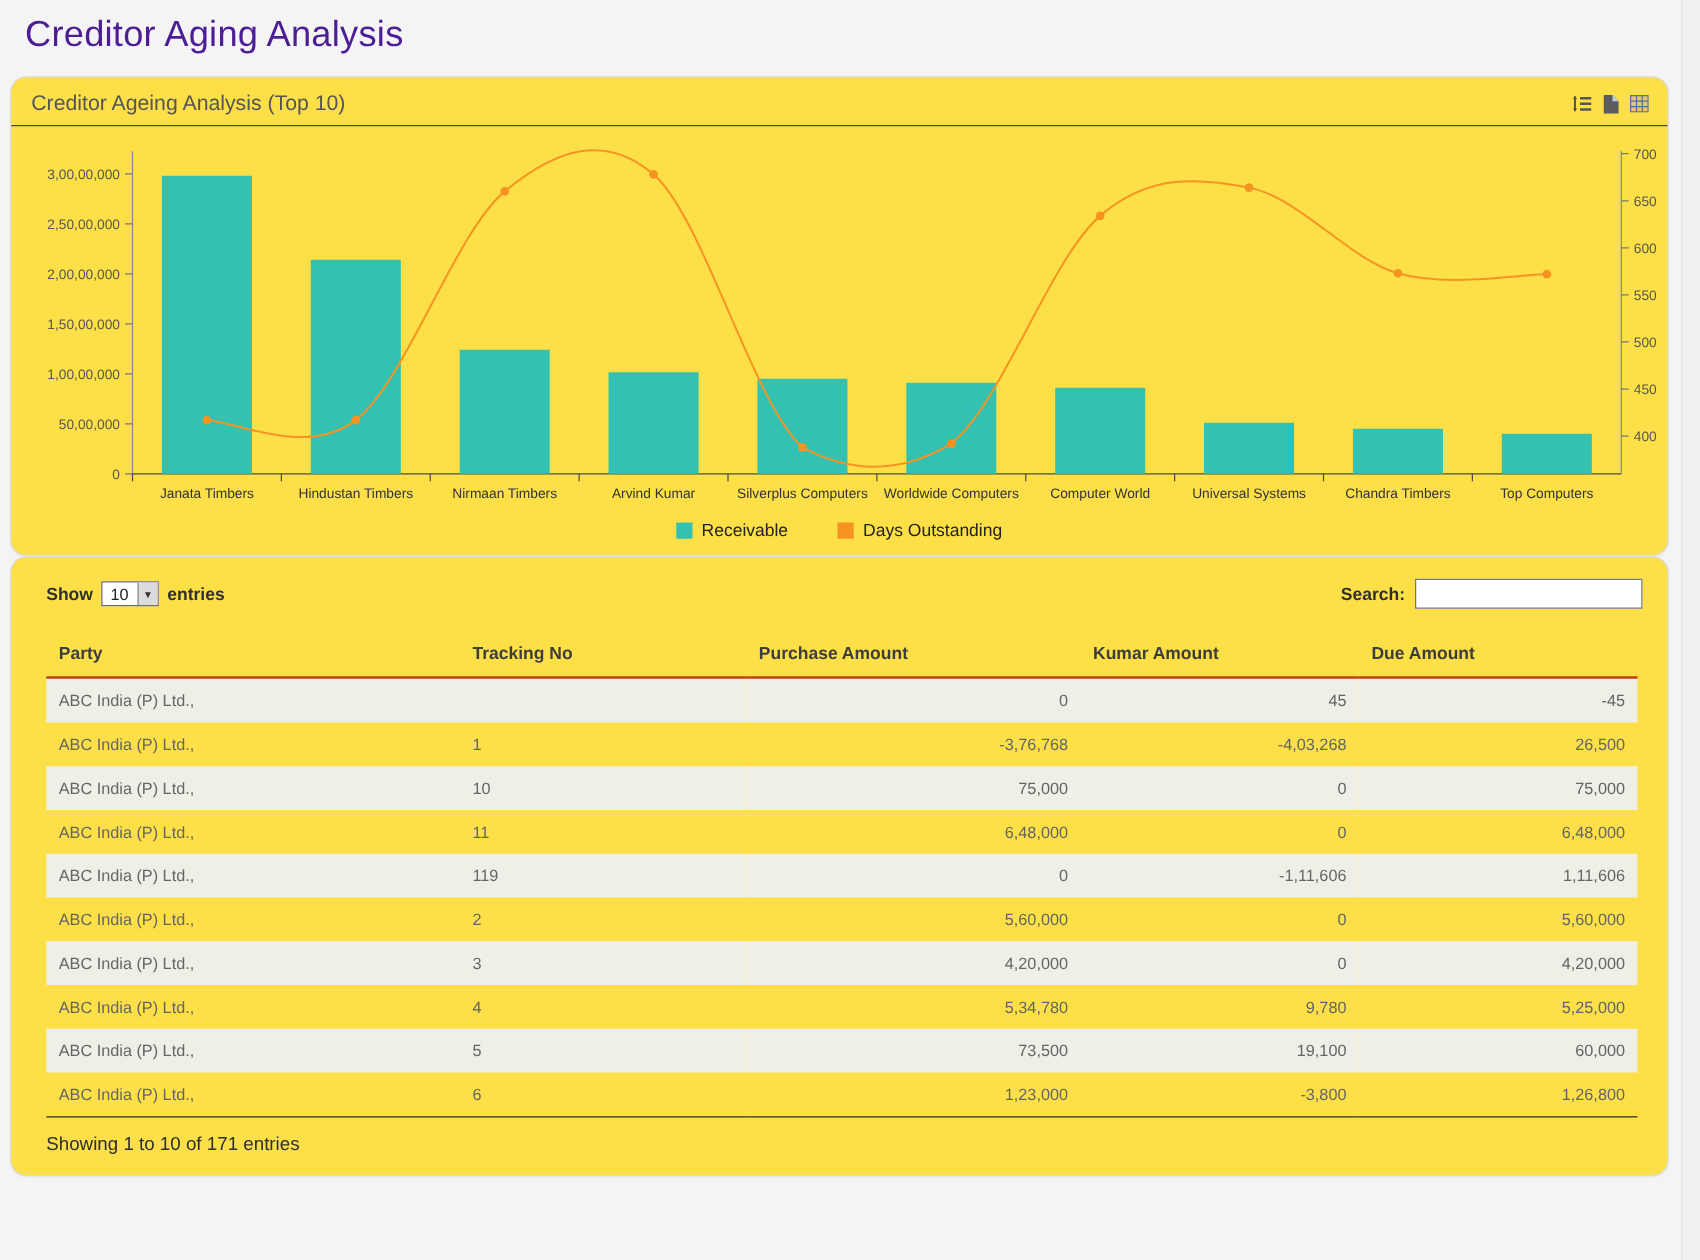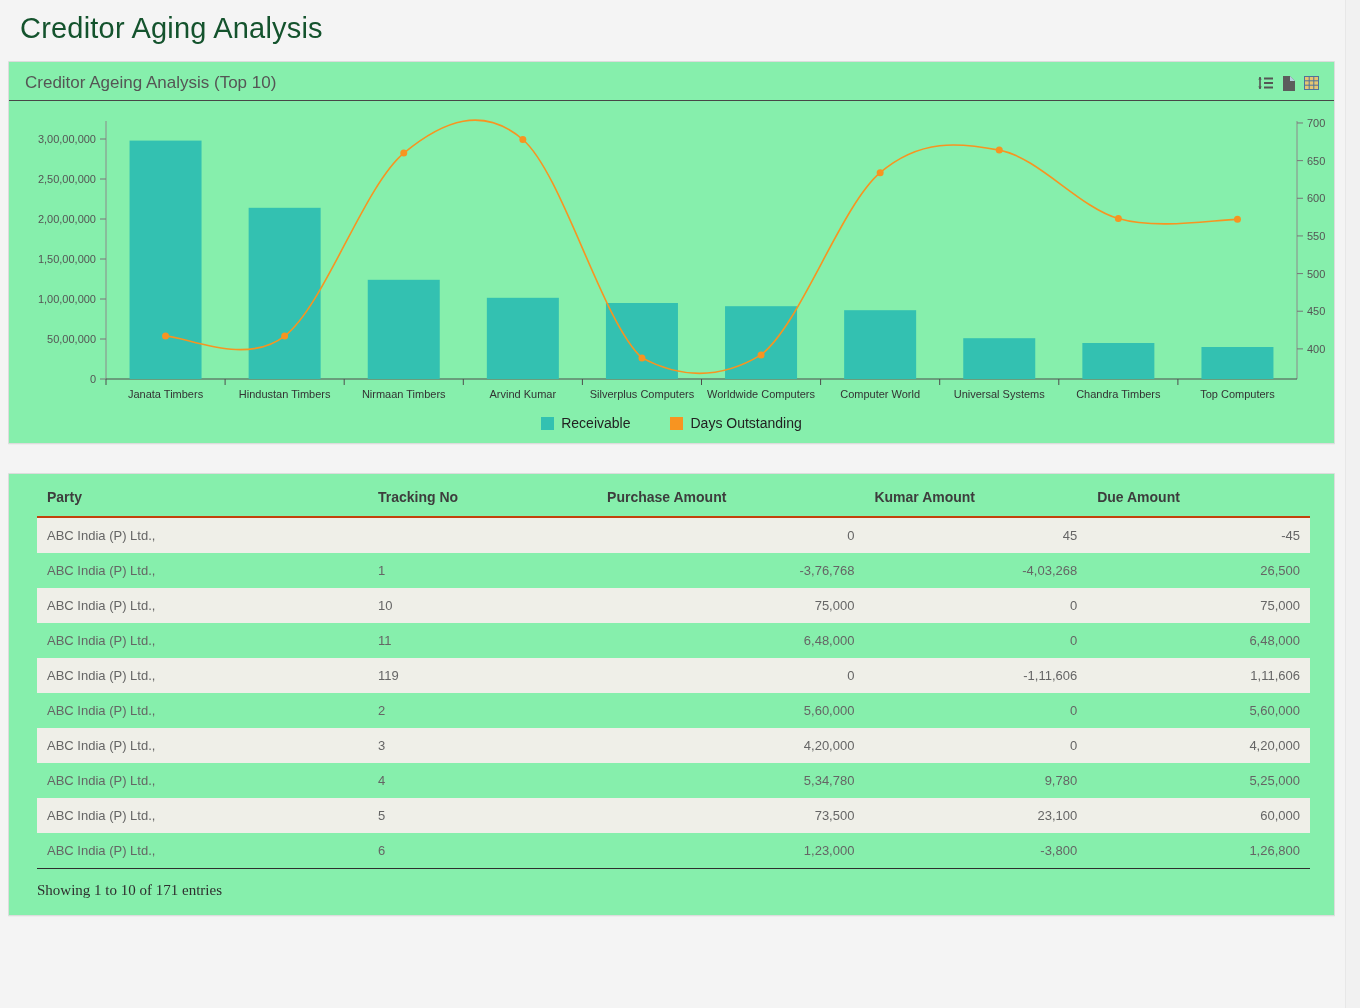--- a/index.html
+++ b/index.html
@@ -8,26 +8,26 @@
     background: #f4f4f4;
     font-family: "Liberation Sans", sans-serif;
     padding-right: 17px;
     position: relative;
   }
   .scrollbar-strip {
     position: fixed; top: 0; right: 0; width: 15px; height: 100%;
     background: #f1f1f1; border-left: 1px solid #e7e7e7; z-index: 50;
   }
   h1.page-title {
-    font-size: 29px; font-weight: 400; color: #14532d;
+    font-size: 29px; font-weight: 400; color: #4c1d95;
     padding: 12px 0 16px 20px; letter-spacing: 0.2px;
   }
   .card {
-    background: #86efac; border: 1px solid #dcdcdc; border-radius: 1px;
-    margin: 0 8px 29px 8px; box-shadow: 0 1px 1px rgba(0,0,0,0.03);
+    background: #fde047; border: 1px solid #dcdcdc; border-radius: 13px;
+    margin: 0 8px 0 8px; box-shadow: 0 1px 1px rgba(0,0,0,0.03);
   }
   .card-head {
     display: flex; justify-content: space-between; align-items: center;
     padding: 11px 14px 7px 16px; border-bottom: 1px solid #474747;
   }
   .card-title { font-size: 17px; font-weight: 400; color: #555; }
   .toolbar { display: flex; align-items: center; gap: 6px; }
   .tool { width: 17px; height: 16px; display: inline-flex; align-items: center; justify-content: center; cursor: pointer; }
 
   
@@ -51,21 +51,21 @@
   table.data thead th {
     font-size: 14px; font-weight: bold; color: #3d3d3d; padding: 11px 10px;
     border-bottom: 2px solid #c2410c; text-align: left;
   }
   table.data thead th.num { }
   table.data tbody td { font-size: 13px; color: #656565; padding: 10px 10px; height: 20px; }
   table.data tbody td.c2, table.data tbody td.c3, table.data tbody td.c4 { text-align: right; }
   table.data tbody tr.odd { background: #efefe8; }
   table.data tbody tr:last-child td { border-bottom: 1px solid #2e2e2e; }
 
-  .tfoot { display: flex; justify-content: space-between; align-items: flex-start; padding: 13px 16px 16px 28px; font-family: Liberation Serif, serif; }
+  .tfoot { display: flex; justify-content: space-between; align-items: flex-start; padding: 13px 16px 16px 28px; }
   .status { font-size: 15px; color: #2f2f2f; }
   .pg { display: flex; align-items: center; font-size: 15px; }
   .pg .item { margin-left: 5px; padding: 6px 11px; color: #4c4c4c; cursor: pointer; }
   .pg .prev { color: #757575; padding-right: 16px; }
   .pg .next { color: #333; padding-left: 16px; }
   .pg .active {
     border: 1px solid #989898; border-radius: 3px; color: #333;
     background: linear-gradient(to bottom, #ffffff 0%, #dcdcdc 100%);
     padding: 6px 13px;
   }
@@ -191,20 +191,34 @@
     </span>
     <span class="legend-item">
       <span class="swatch" style="background: rgb(247, 148, 33);"></span>
       <span>Days Outstanding</span>
     </span>
   </div>
 </div>
 
 <div class="card">
 
+  <div class="controls">
+    <div class="ctl-left">
+      <span class="blabel">Show</span>
+      <span class="sel">
+        <span class="sel-val">10</span>
+        <span class="sel-btn">▼</span>
+      </span>
+      <span class="blabel">entries</span>
+    </div>
+    <div class="ctl-right">
+      <span class="blabel">Search:</span>
+      <input class="search-input" type="text" value="" style="">
+    </div>
+  </div>
 
   <table class="data">
     <colgroup>
       <col style="width:26%">
         <col style="width:18%">
         <col style="width:21%">
         <col style="width:17.5%">
         <col style="width:17.5%">
     </colgroup>
     <thead>
@@ -270,21 +284,21 @@
           <td class="c0">ABC India (P) Ltd.,</td>
           <td class="c1">4</td>
           <td class="c2">5,34,780</td>
           <td class="c3">9,780</td>
           <td class="c4">5,25,000</td>
         </tr>
         <tr class="odd">
           <td class="c0">ABC India (P) Ltd.,</td>
           <td class="c1">5</td>
           <td class="c2">73,500</td>
-          <td class="c3">23,100</td>
+          <td class="c3">19,100</td>
           <td class="c4">60,000</td>
         </tr>
         <tr class="even">
           <td class="c0">ABC India (P) Ltd.,</td>
           <td class="c1">6</td>
           <td class="c2">1,23,000</td>
           <td class="c3">-3,800</td>
           <td class="c4">1,26,800</td>
         </tr>
       </tbody>

